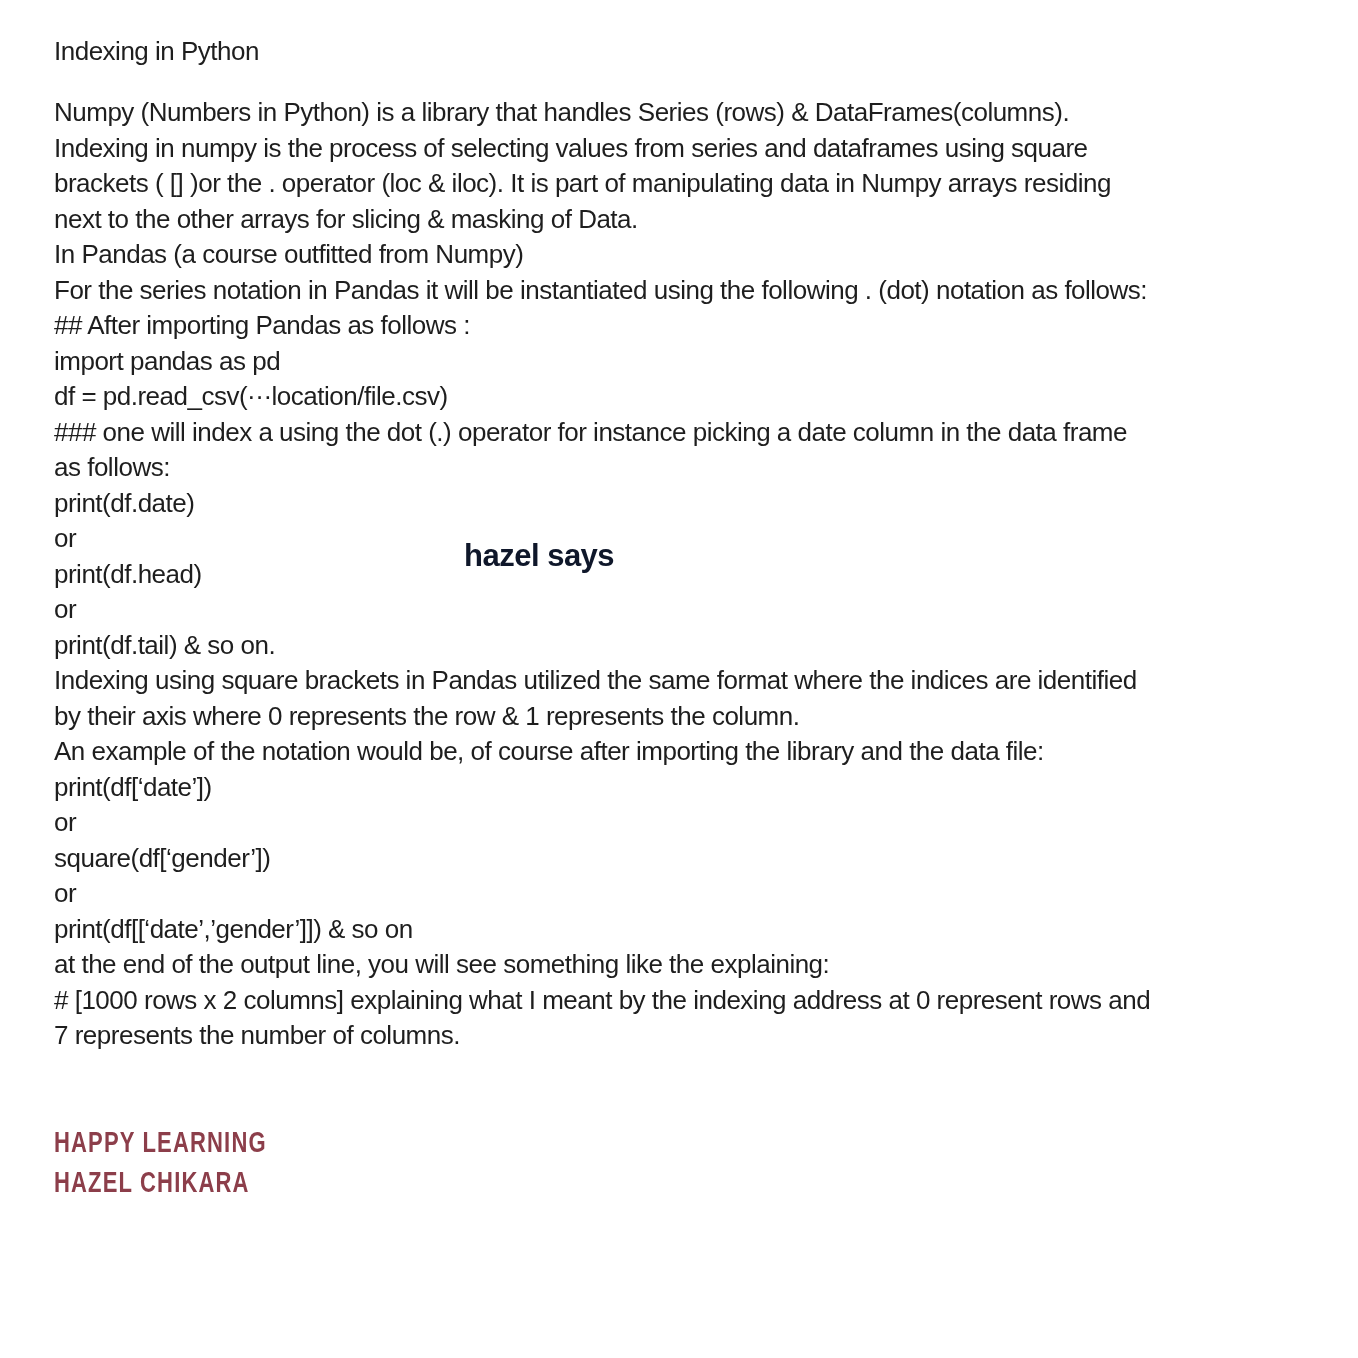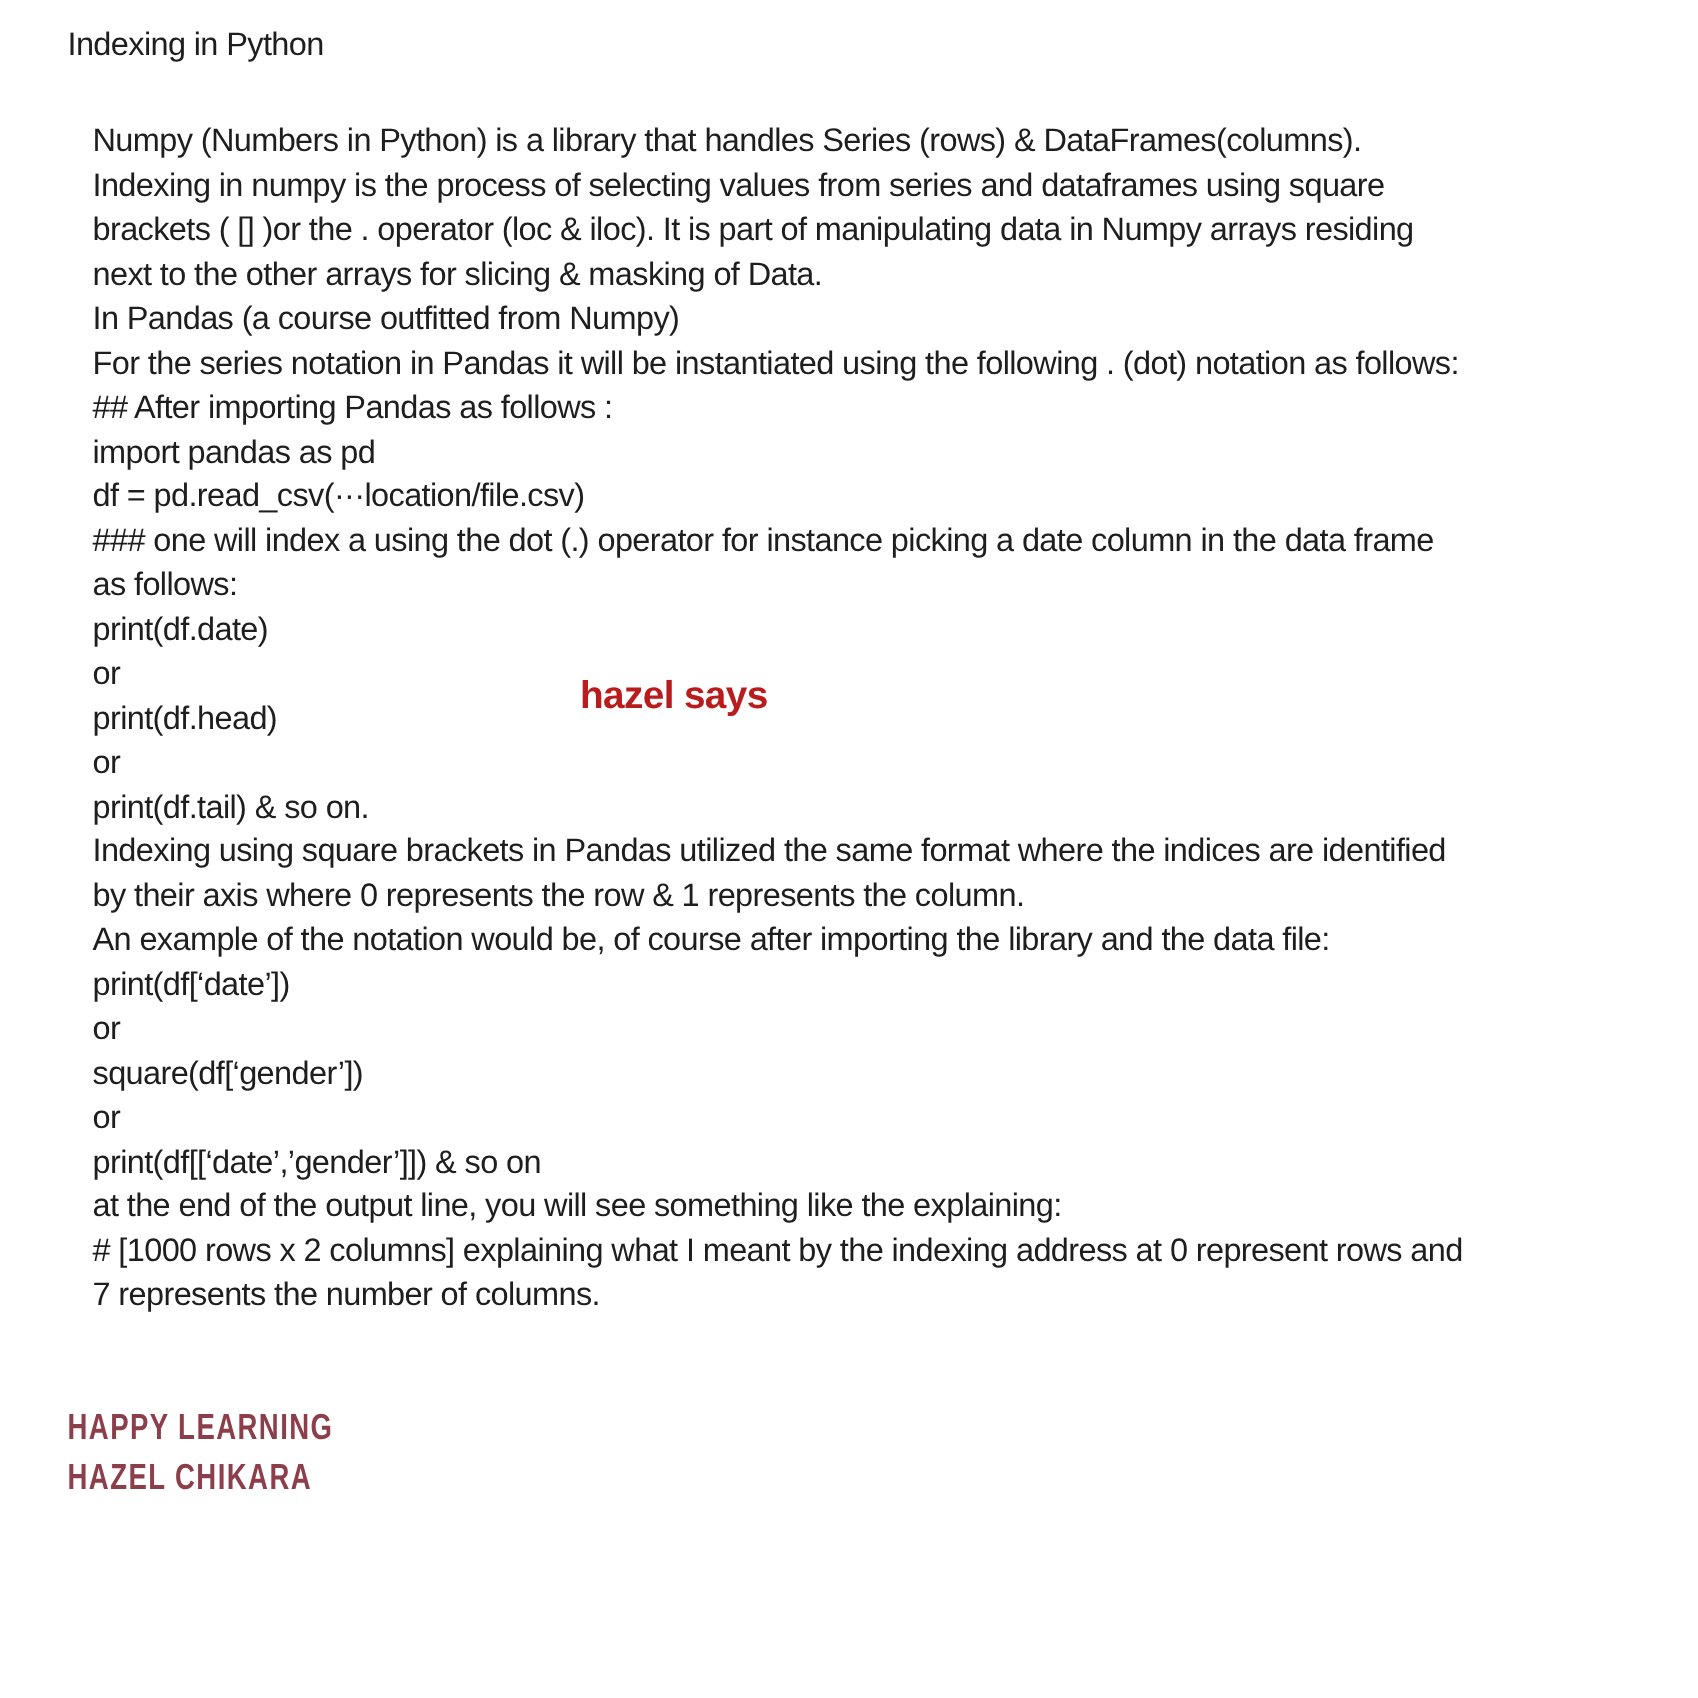--- a/index.html
+++ b/index.html
@@ -12,37 +12,36 @@
     width: 1358px;
     height: 1358px;
     background: #ffffff;
     overflow: hidden;
     font-family: "Liberation Sans", sans-serif;
     color: #1e1e1e;
   }
   .title {
     position: absolute;
     left: 54px;
-    top: 20px;
+    top: 36px;
     font-size: 26px;
     letter-spacing: -0.5px;
     white-space: nowrap;
   }
   .body {
     position: absolute;
     left: 54px;
     top: 95px;
     font-size: 26px;
     letter-spacing: -0.5px;
   }
   .body .line {
     height: 35.5px;
     line-height: 35.5px;
     white-space: nowrap;
-    margin-left: 20px;
   }
   .watermark {
     position: absolute;
     left: 464px;
     top: 538px;
     font-size: 31px;
     font-weight: bold;
     letter-spacing: -0.5px;
     white-space: nowrap;
   }
@@ -90,19 +89,19 @@
       <div class="line">print(df[‘date’])</div>
       <div class="line">or</div>
       <div class="line">square(df[‘gender’])</div>
       <div class="line">or</div>
       <div class="line">print(df[[‘date’,’gender’]]) &amp; so on</div>
       <div class="line">at the end of the output line, you will see something like the explaining:</div>
       <div class="line"># [1000 rows x 2 columns] explaining what I meant by the indexing address at 0 represent rows and</div>
       <div class="line">7 represents the number of columns.</div>
     </div>
 
-  <div class="watermark" style="color: #b91c1c;">hazel says</div>
+  <div class="watermark" style="color: #0f172a;">hazel says</div>
 
   <div class="footer">
     <div class="footer-line" style="color: rgb(140, 62, 74);">HAPPY LEARNING</div>
     <div class="footer-line" style="color: rgb(140, 62, 74);">HAZEL CHIKARA</div>
   </div>
 </div>
 
 </body></html>

